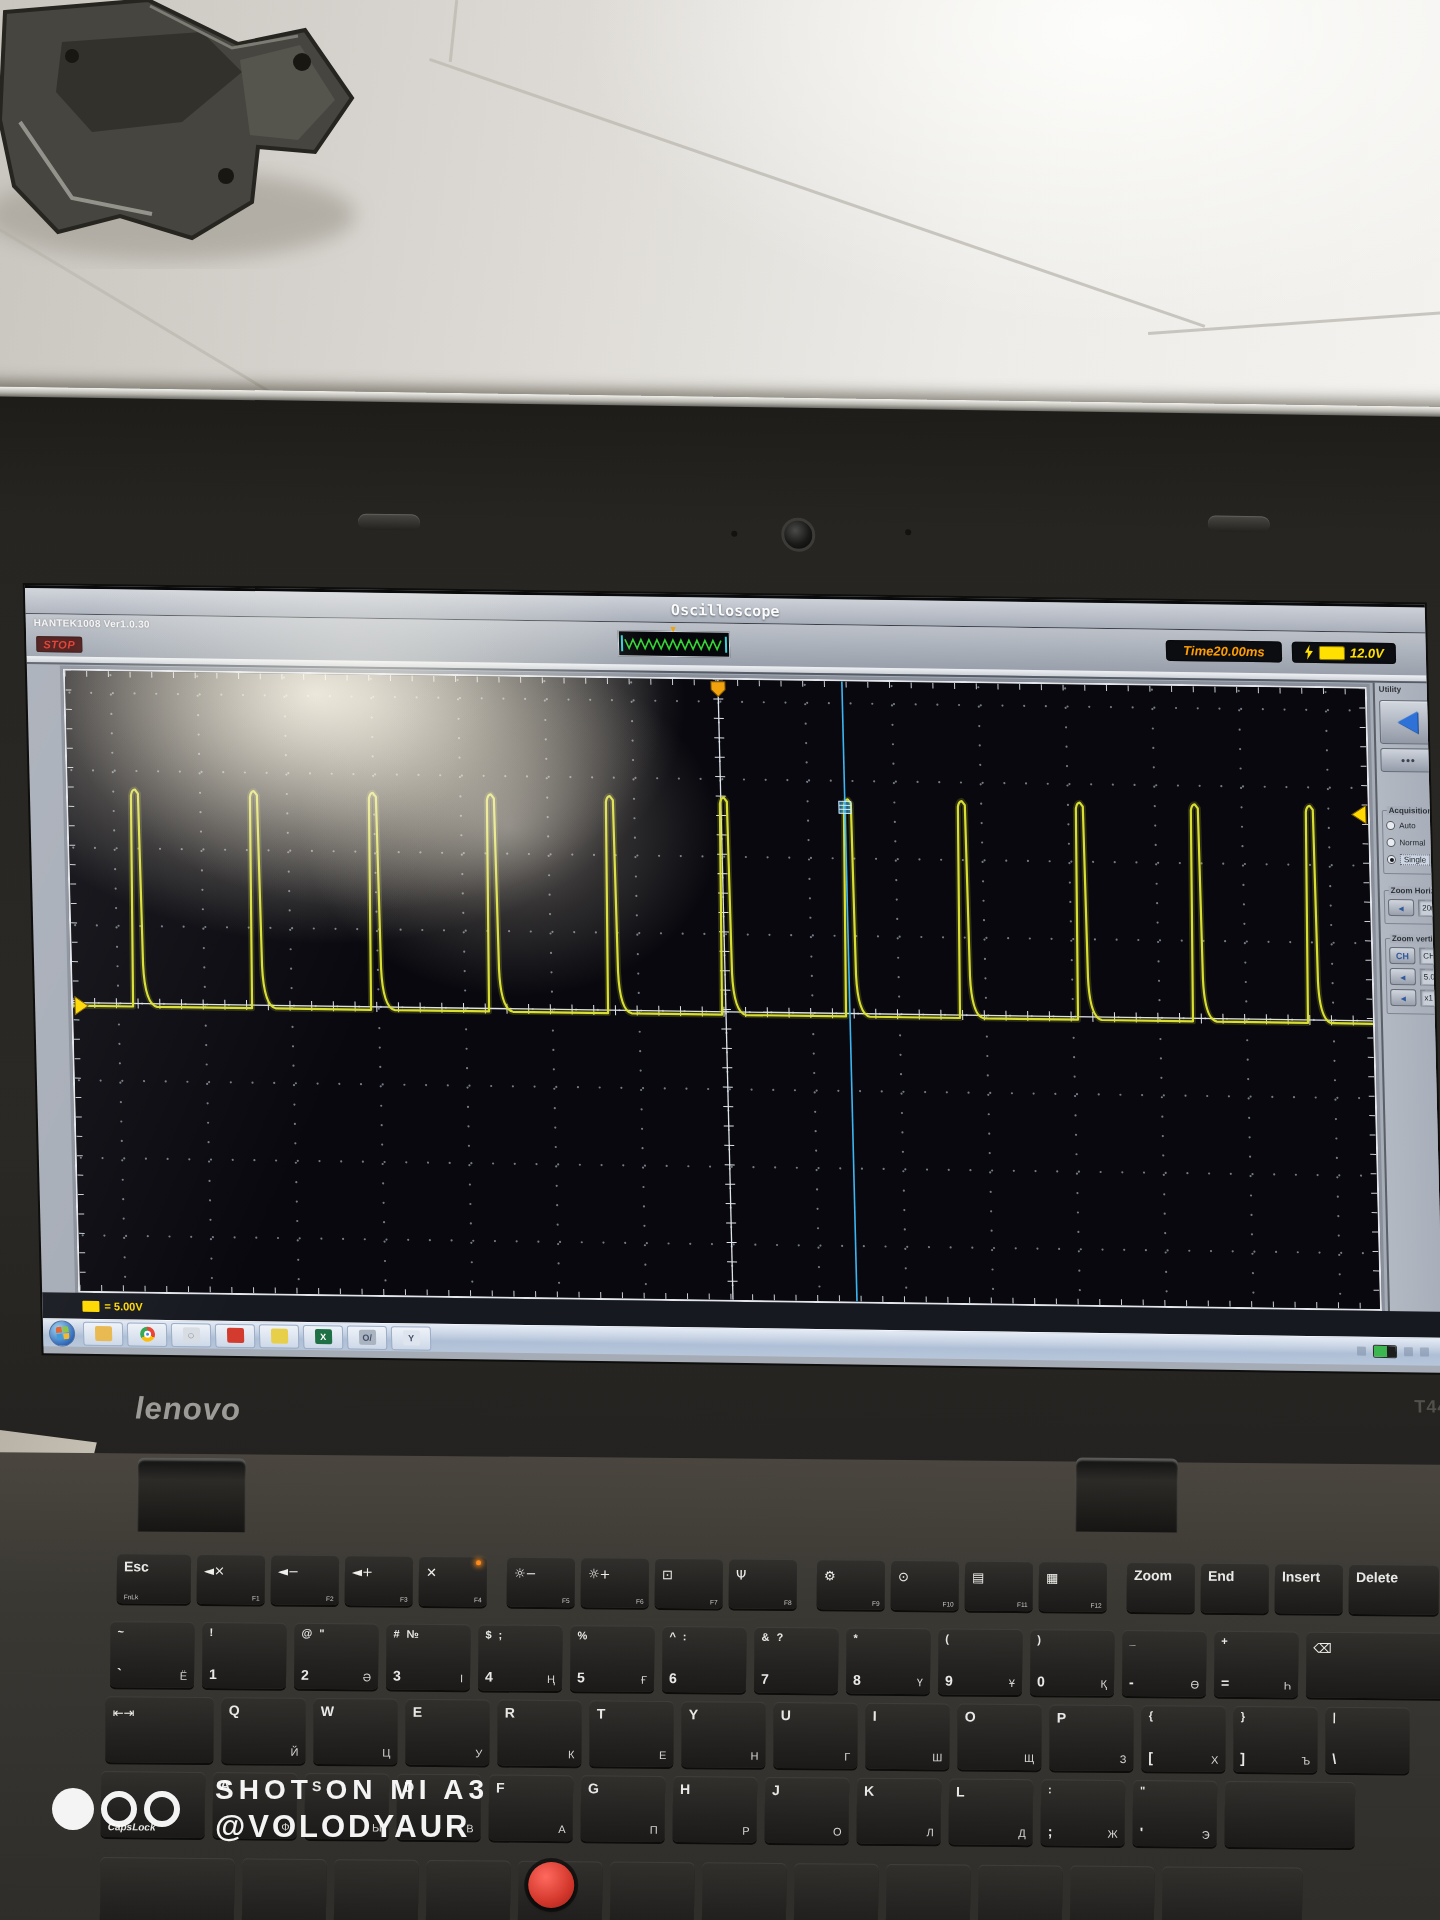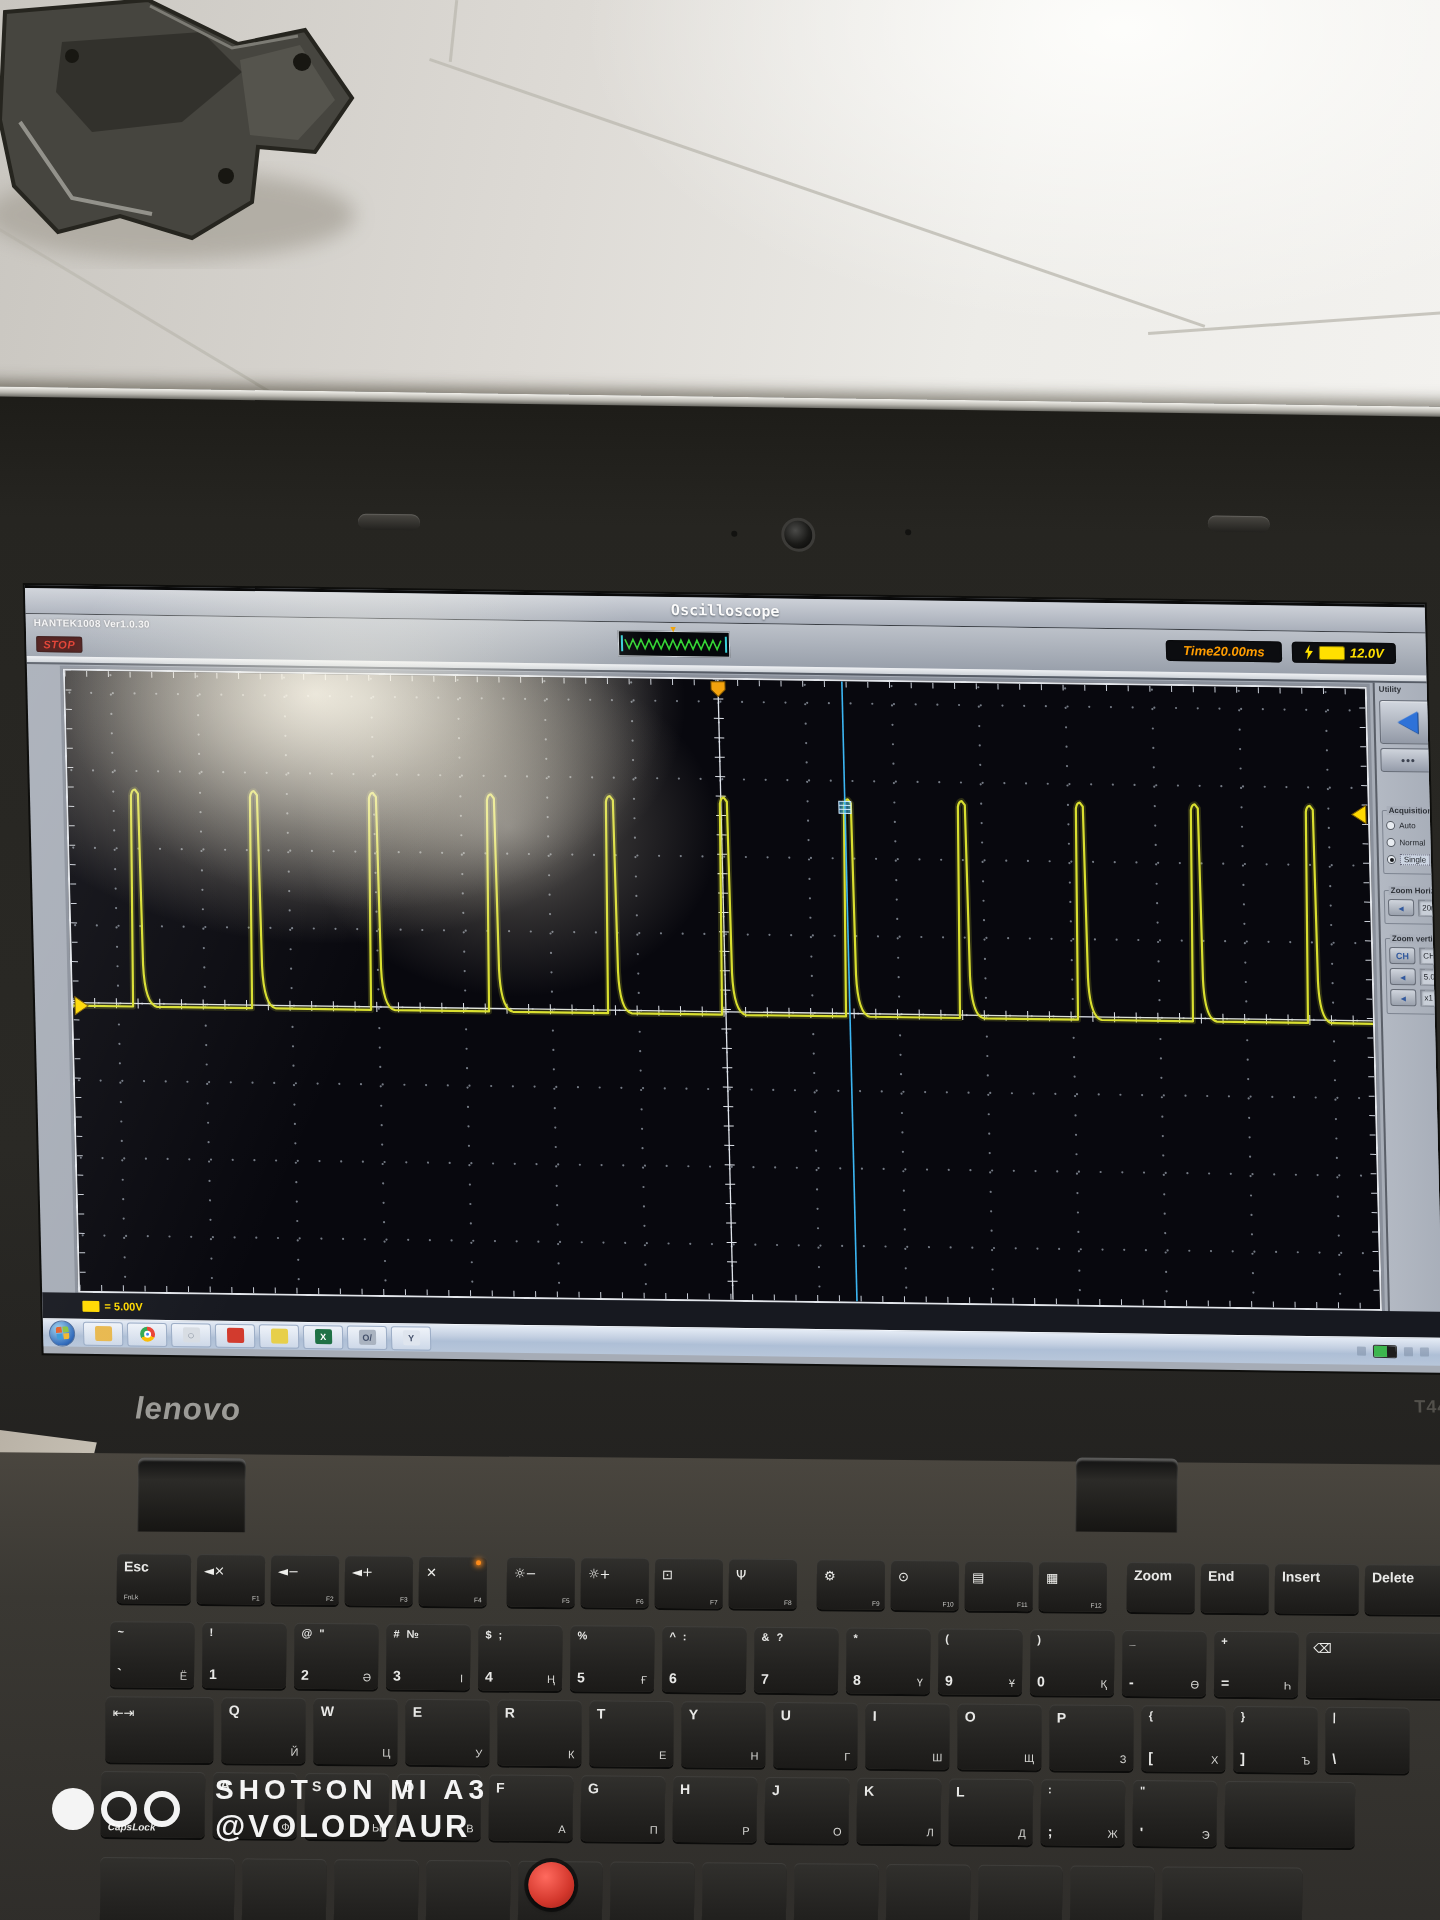--- a/index.html
+++ b/index.html
@@ -1679,21 +1679,21 @@
           <div class="key" style="width: 68px;">
             <span class="k-icon">▦</span>
             <span class="k-fn">F12</span>
           </div>
           <div class="key" style="width: 68px; margin-left: 14px;">
             <span class="k-main">Zoom</span>
           </div>
           <div class="key" style="width: 68px;">
             <span class="k-main">End</span>
           </div>
-          <div class="key" style="width: 84px;">
+          <div class="key" style="width: 68px;">
             <span class="k-main">Insert</span>
           </div>
           <div class="key" style="width: 90px;">
             <span class="k-main">Delete</span>
           </div>
         </div>
         <div class="kb-row" style="top: 168px; left: 132px; height: 66px; gap: 8px;">
           <div class="key" style="width: 84px;">
             <span class="k-shift">~</span>
             <span class="k-main">`</span>

